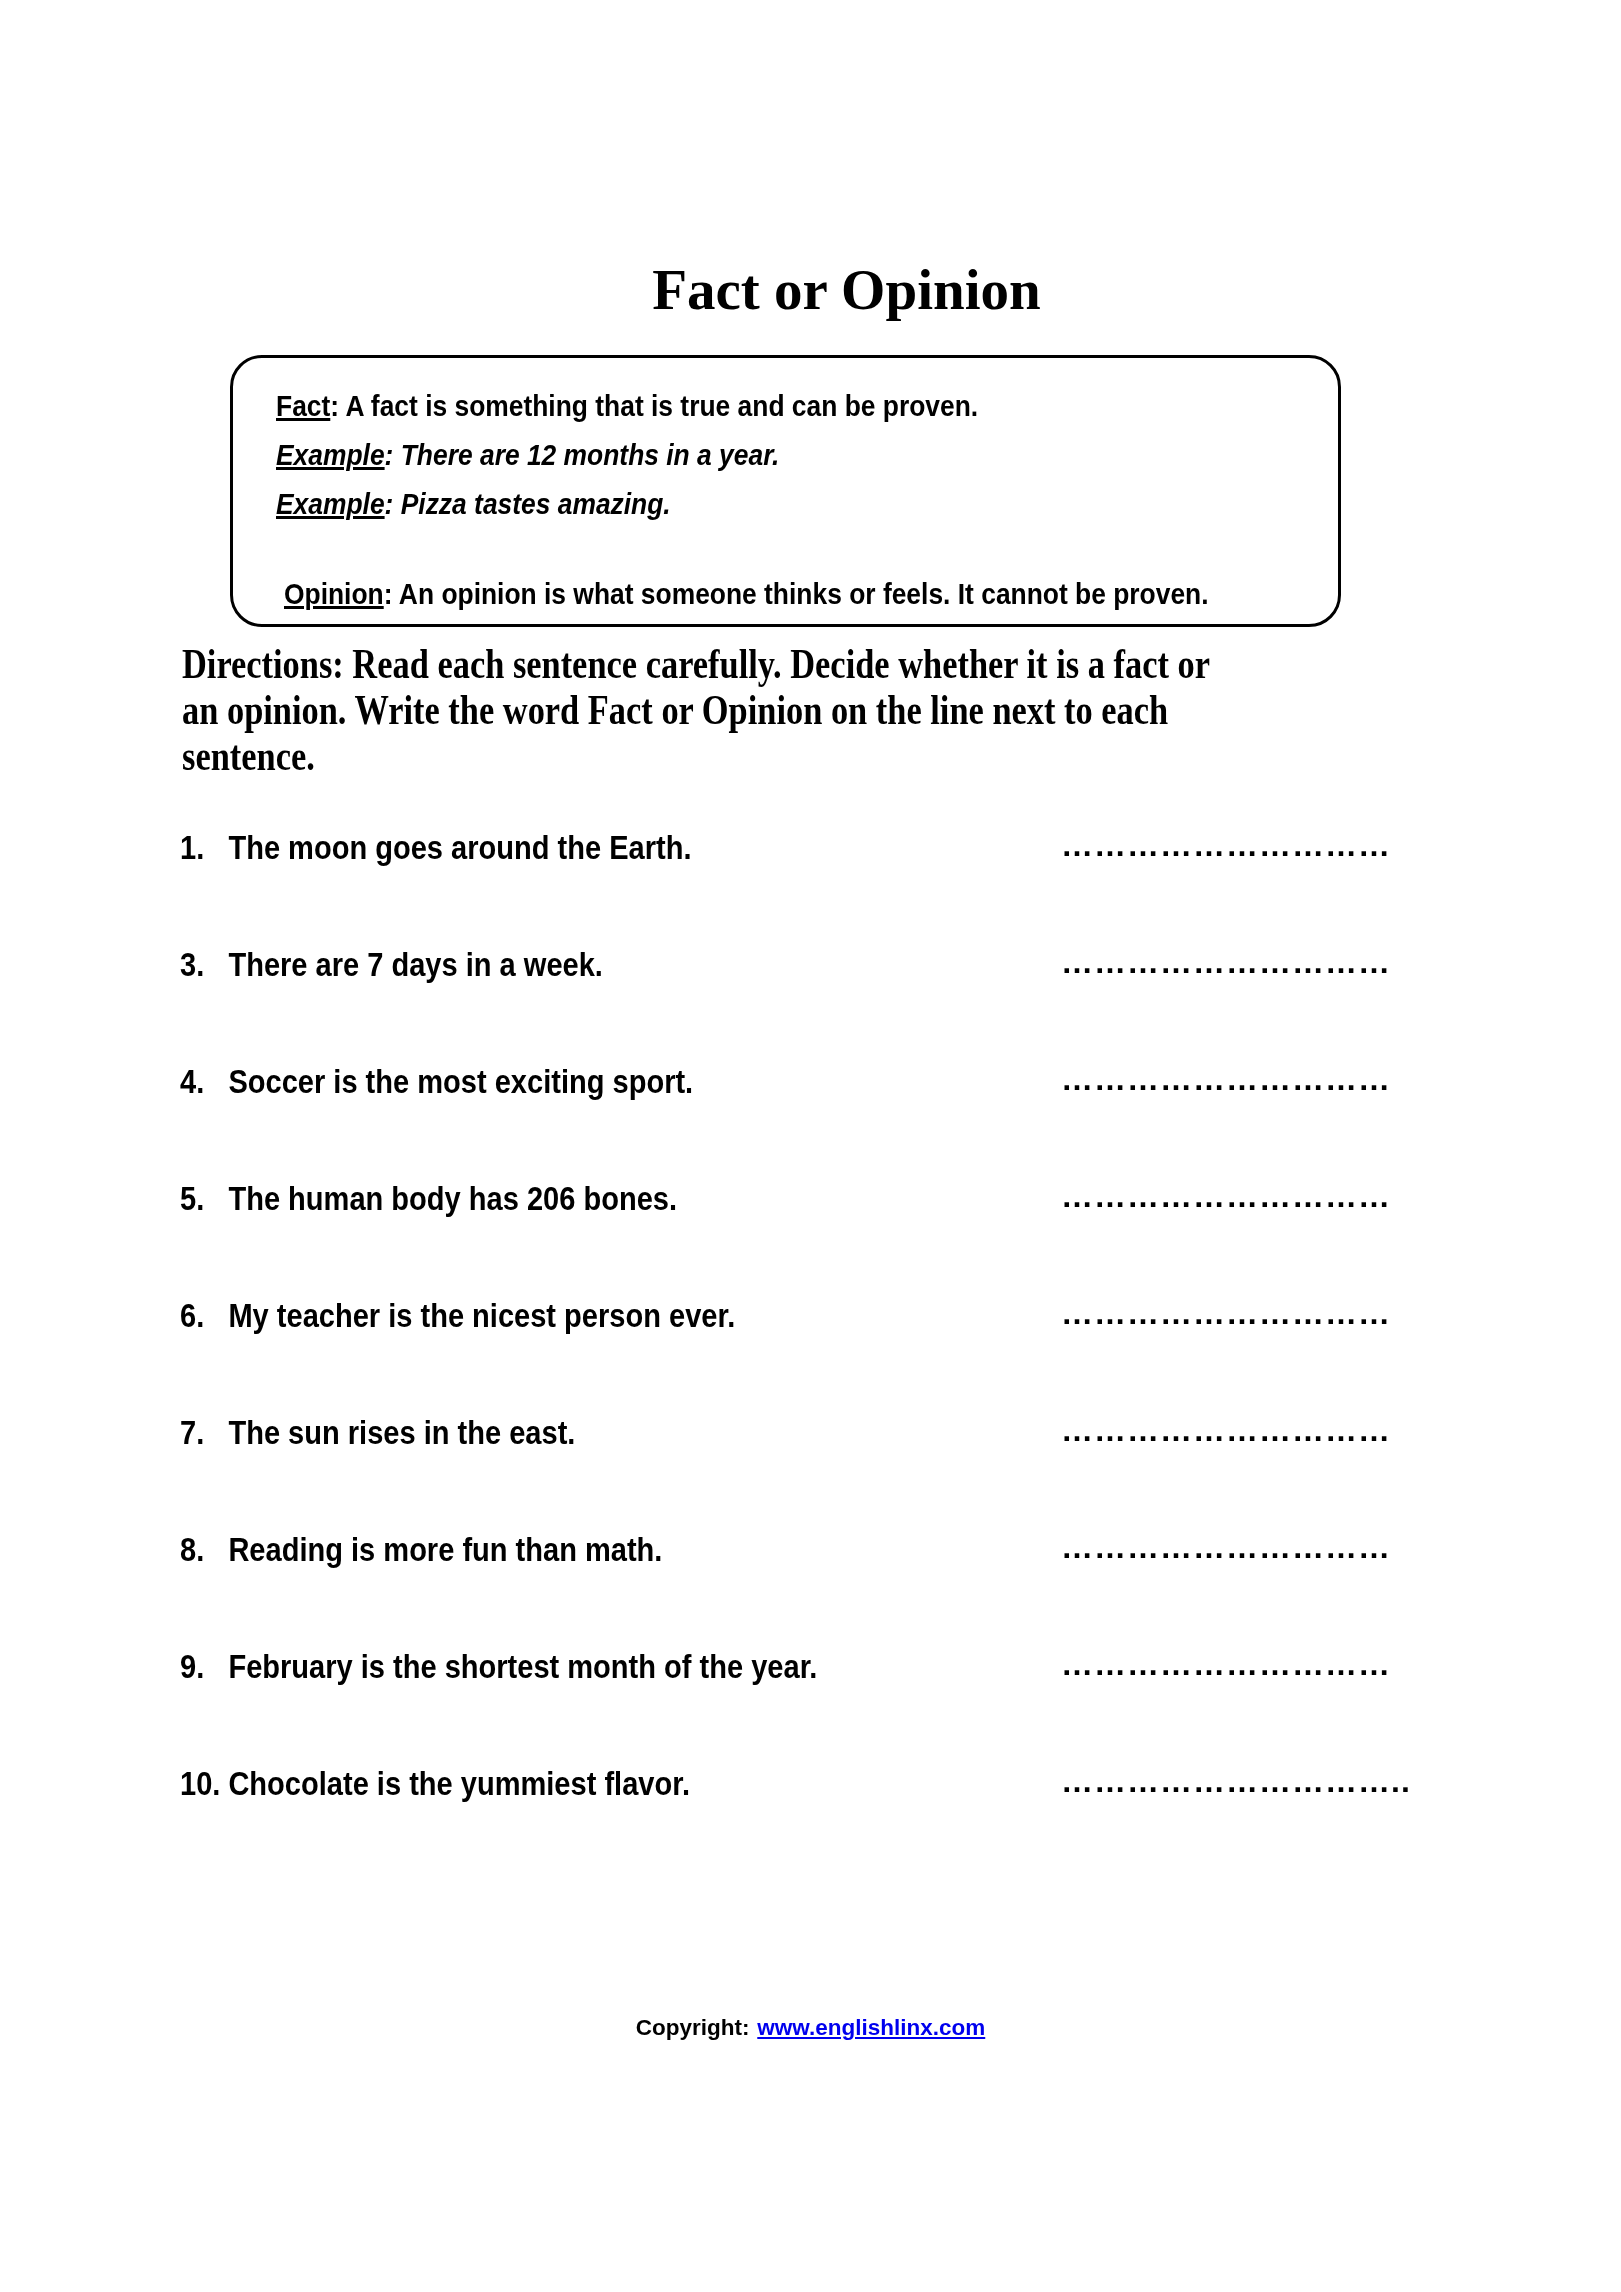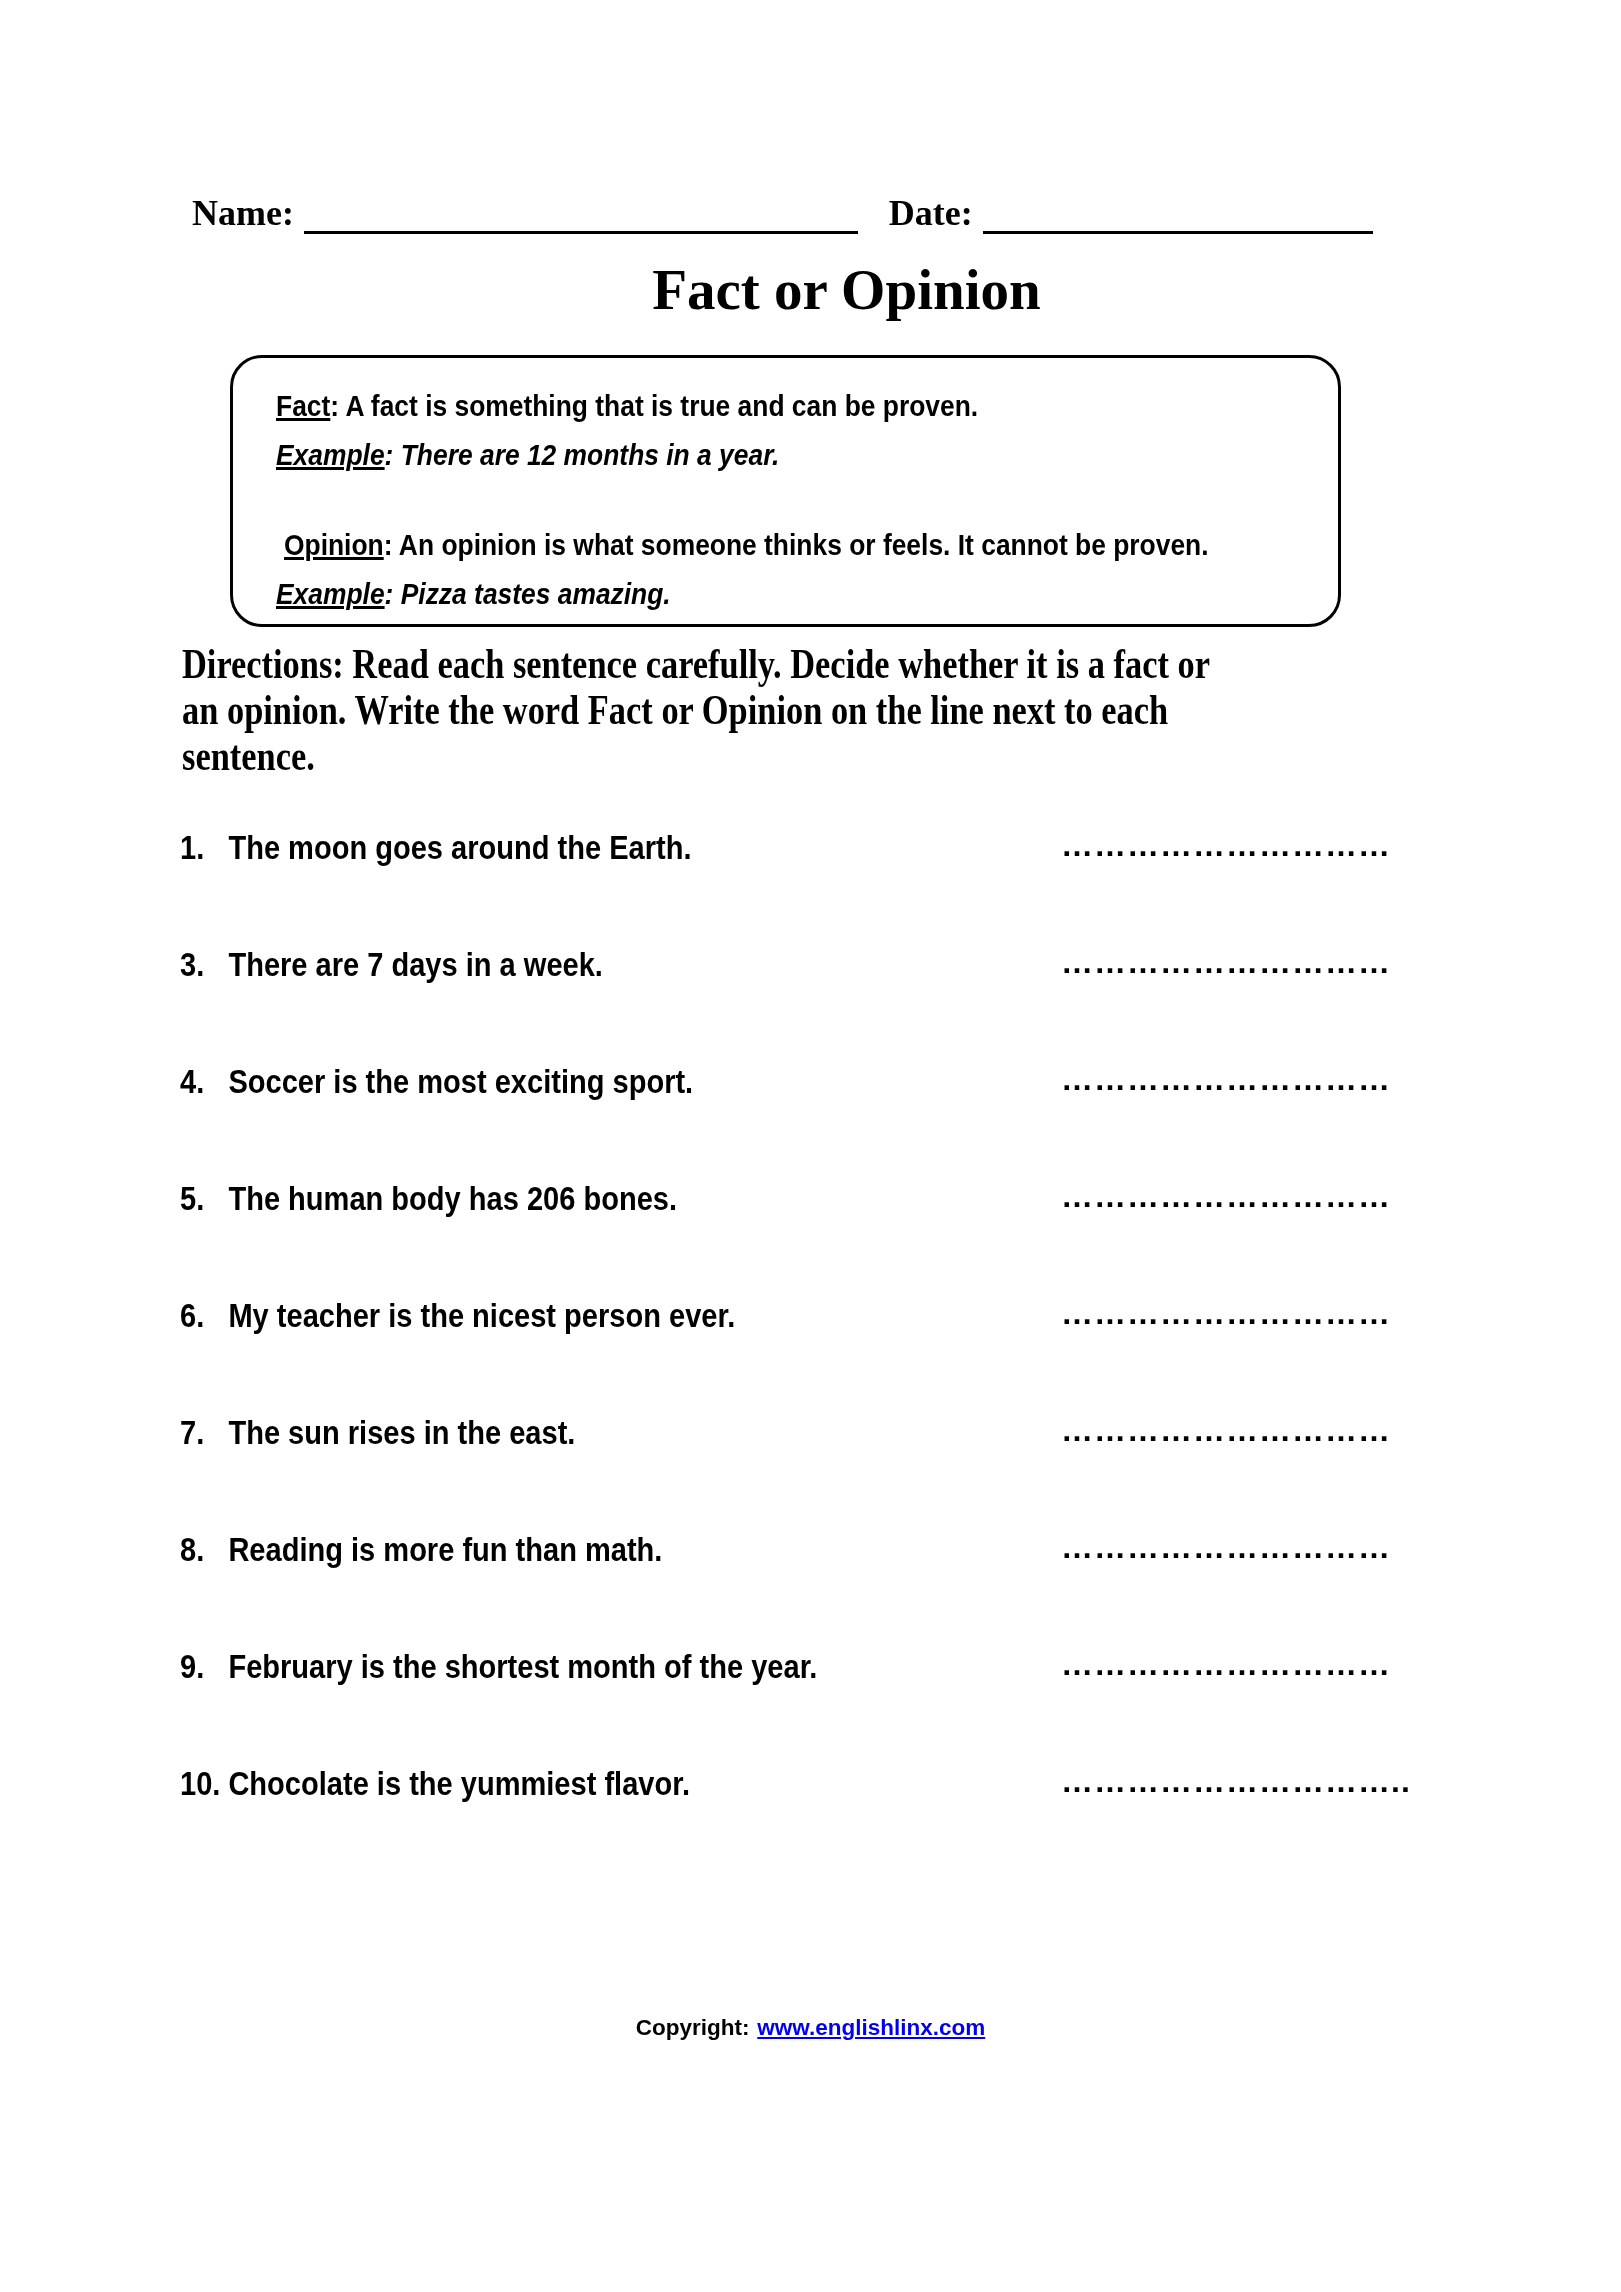--- a/index.html
+++ b/index.html
@@ -131,48 +131,42 @@
     font-size: 22.5px;
   }
   .flabel { margin-right: 7.8px; }
   .flink { text-decoration: underline; cursor: pointer; margin-top: 21px; }
 </style>
 </head>
 <body>
 
 <div class="page">
 
-  <div class="header">
-    <span class="hlabel">Name:</span>
-    <span class="blank name-blank"></span>
-    <span class="hlabel date-label">Date:</span>
-    <span class="blank date-blank"></span>
-  </div>
 
   <div class="title">Fact or Opinion</div>
 
   <div class="defbox">
     <div class="defline">
       <span class="cond">
         <span class="term">Fact</span><span>: A fact is something that is true and can be proven.</span>
       </span>
     </div>
     <div class="defline small-gap">
       <span class="cond ex">
         <span class="term">Example</span><span>: There are 12 months in a year.</span>
       </span>
     </div>
+    <div class="defline small-gap">
+      <span class="cond ex">
+        <span class="term">Example</span><span>: Pizza tastes amazing.</span>
+      </span>
+    </div>
     <div class="defline gap-before opinion-indent">
       <span class="cond">
         <span class="term">Opinion</span><span>: An opinion is what someone thinks or feels. It cannot be proven.</span>
-      </span>
-    </div>
-    <div class="defline small-gap">
-      <span class="cond ex">
-        <span class="term">Example</span><span>: Pizza tastes amazing.</span>
       </span>
     </div>
   </div>
 
   <div class="directions">
     <div class="dline">Directions: Read each sentence carefully. Decide whether it is a fact or</div>
     <div class="dline">an opinion. Write the word Fact or Opinion on the line next to each</div>
     <div class="dline">sentence.</div>
   </div>
 

